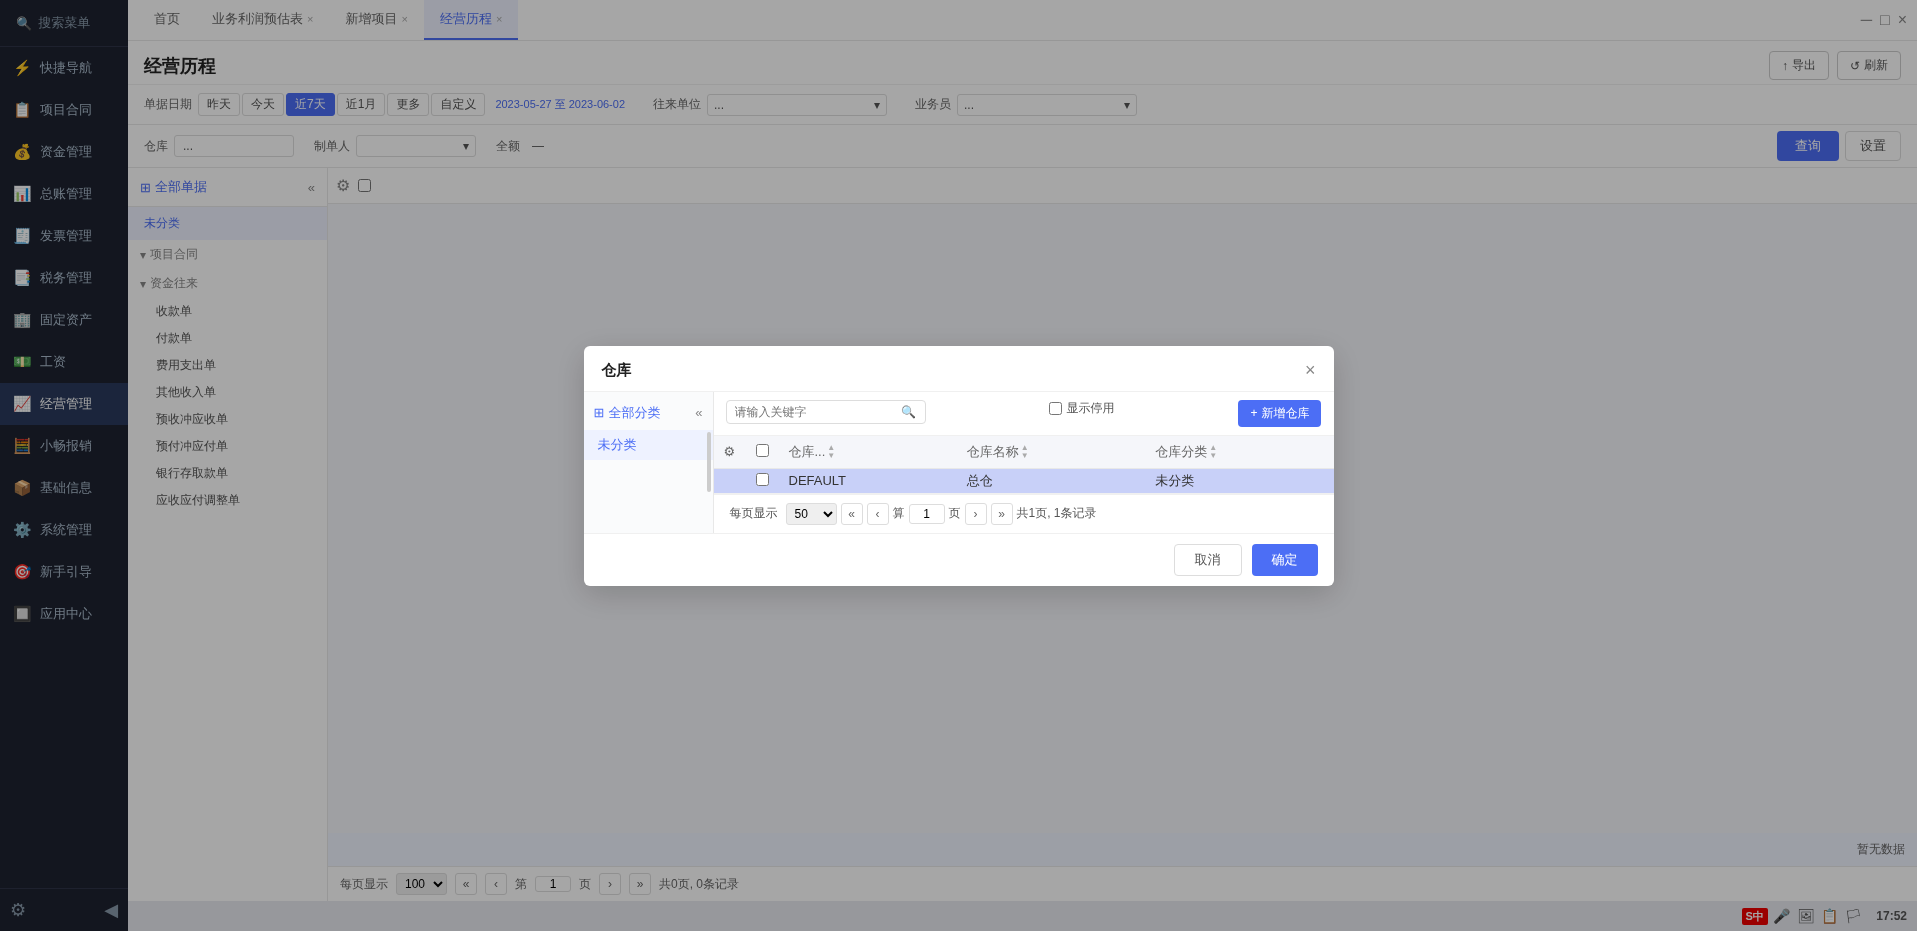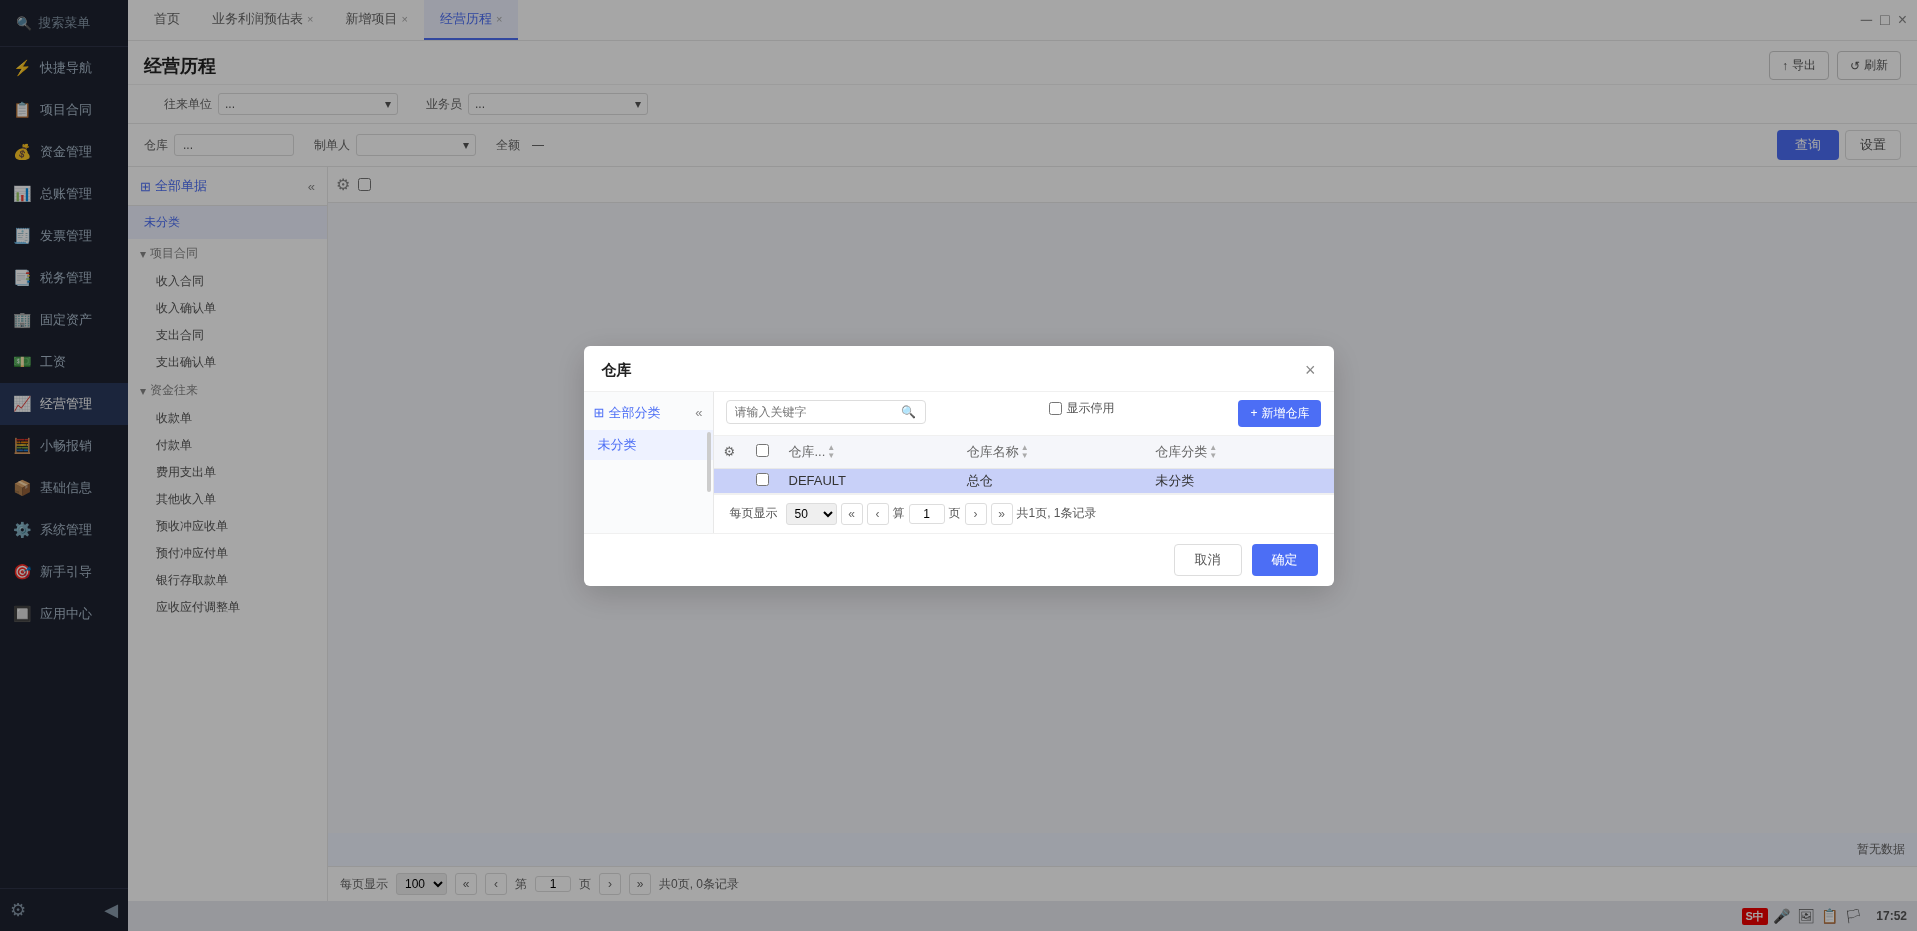--- a/index.html
+++ b/index.html
@@ -234,20 +234,32 @@
           <span>导出</span>
         </button>
         <button class="btn-refresh">
           <span>↺</span>
           <span>刷新</span>
         </button>
       </div>
     </div>
 
     <div class="filter-bar">
+      <div class="filter-item">
+        <span class="filter-label">单据日期</span>
+        <div class="date-btn-group">
+          <button class="date-btn">昨天</button>
+          <button class="date-btn">今天</button>
+          <button class="date-btn active">近7天</button>
+          <button class="date-btn">近1月</button>
+          <button class="date-btn">更多</button>
+          <button class="date-btn">自定义</button>
+        </div>
+        <span class="date-range">2023-05-27 至 2023-06-02</span>
+      </div>
       <div class="filter-item" style="margin-left:20px;">
         <span class="filter-label">往来单位</span>
         <div class="filter-select" style="width:180px;">
           <span>...</span>
           <span>▾</span>
         </div>
       </div>
       <div class="filter-item" style="margin-left:20px;">
         <span class="filter-label">业务员</span>
         <div class="filter-select" style="width:180px;">
@@ -291,26 +303,20 @@
           </div>
           <span class="side-panel-collapse">«</span>
         </div>
         <div class="side-panel-item active">
           <span>未分类</span>
         </div>
         <div class="side-item-group">
           <div class="group-label">
             <span>▾</span>
             <span>项目合同</span>
-          </div>
-          <div class="group-children">
-            <div class="group-child">收入合同</div>
-            <div class="group-child">收入确认单</div>
-            <div class="group-child">支出合同</div>
-            <div class="group-child">支出确认单</div>
           </div>
         </div>
         <div class="side-item-group">
           <div class="group-label">
             <span>▾</span>
             <span>资金往来</span>
           </div>
           <div class="group-children">
             <div class="group-child">收款单</div>
             <div class="group-child">付款单</div>

